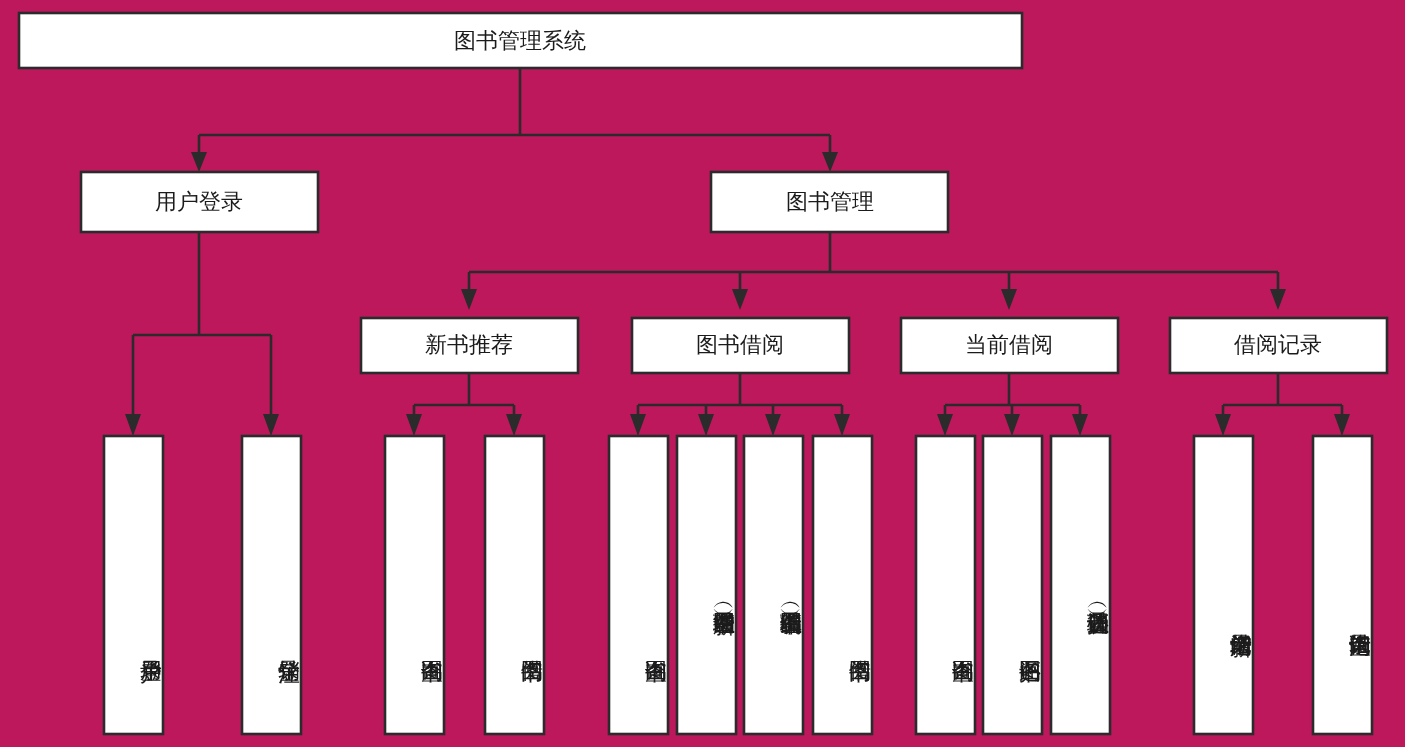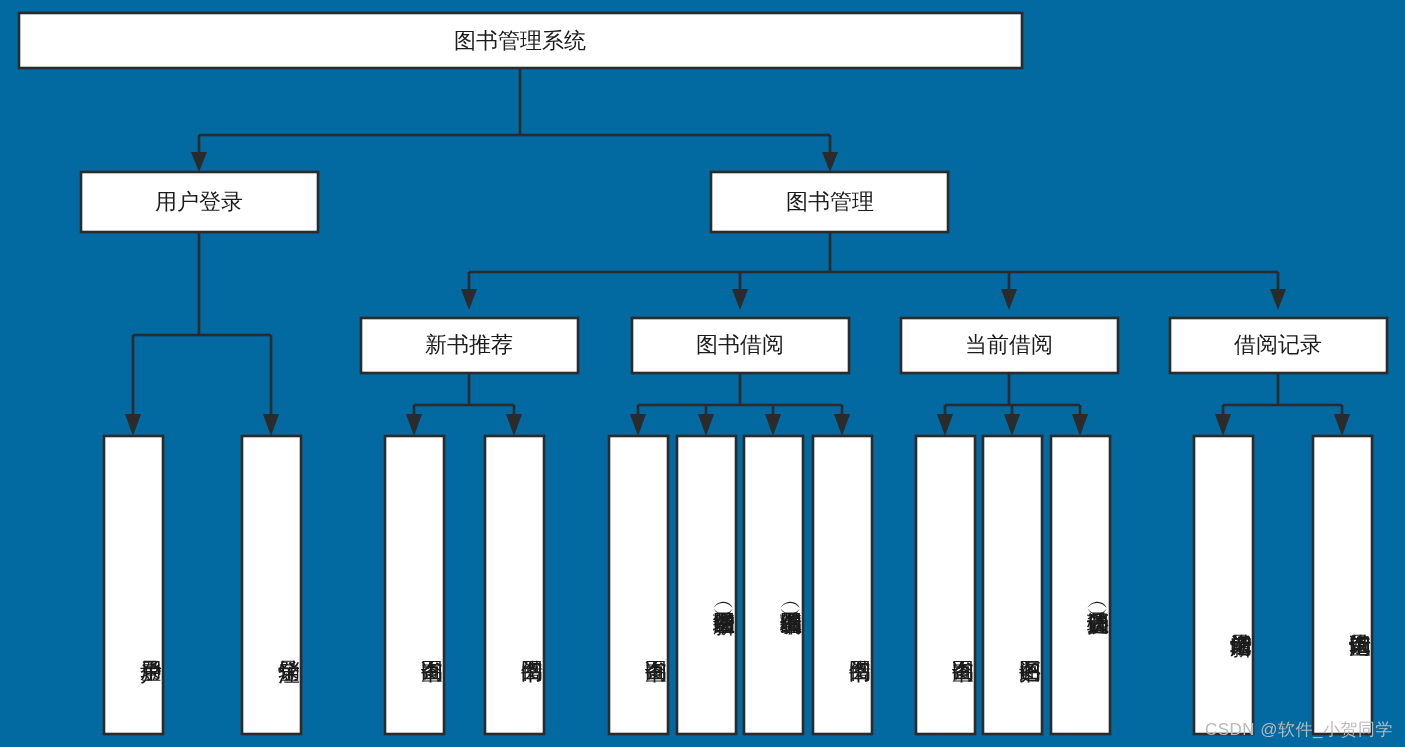--- a/index.html
+++ b/index.html
@@ -8,21 +8,21 @@
     padding: 0;
     background: #ffffff;
   }
   body {
     font-family: "Liberation Sans", "DejaVu Sans", sans-serif;
   }
   #diagram-root {
     position: relative;
     width: 1405px;
     height: 747px;
-    background: #0369a1;
+    background: #be185d;
     overflow: hidden;
   }
   svg.diagram-canvas {
     position: absolute;
     left: 0;
     top: 0;
     width: 1405px;
     height: 747px;
     display: block;
   }
@@ -205,15 +205,14 @@
   <div class="node-label-v" style="left:744px; top:436px; width:59px; height:298px; padding-top:10px;">编辑图书（管理员）</div>
   <div class="node-label-v" style="left:813px; top:436px; width:59px; height:298px; padding-top:58px;">借阅图书</div>
 
   <div class="node-label-v" style="left:916px; top:436px; width:59px; height:298px; padding-top:58px;">查询图书</div>
   <div class="node-label-v" style="left:983px; top:436px; width:59px; height:298px; padding-top:58px;">归还图书</div>
   <div class="node-label-v" style="left:1051px; top:436px; width:59px; height:298px; padding-top:10px;">确认归还（管理员）</div>
 
   <div class="node-label-v" style="left:1194px; top:436px; width:59px; height:298px; padding-top:32px;">新增借阅记录</div>
   <div class="node-label-v" style="left:1313px; top:436px; width:59px; height:298px; padding-top:32px;">查询借阅记录</div>
 
-  <div class="watermark">CSDN @软件_小贺同学</div>
 
 </div>
 
 </body></html>

